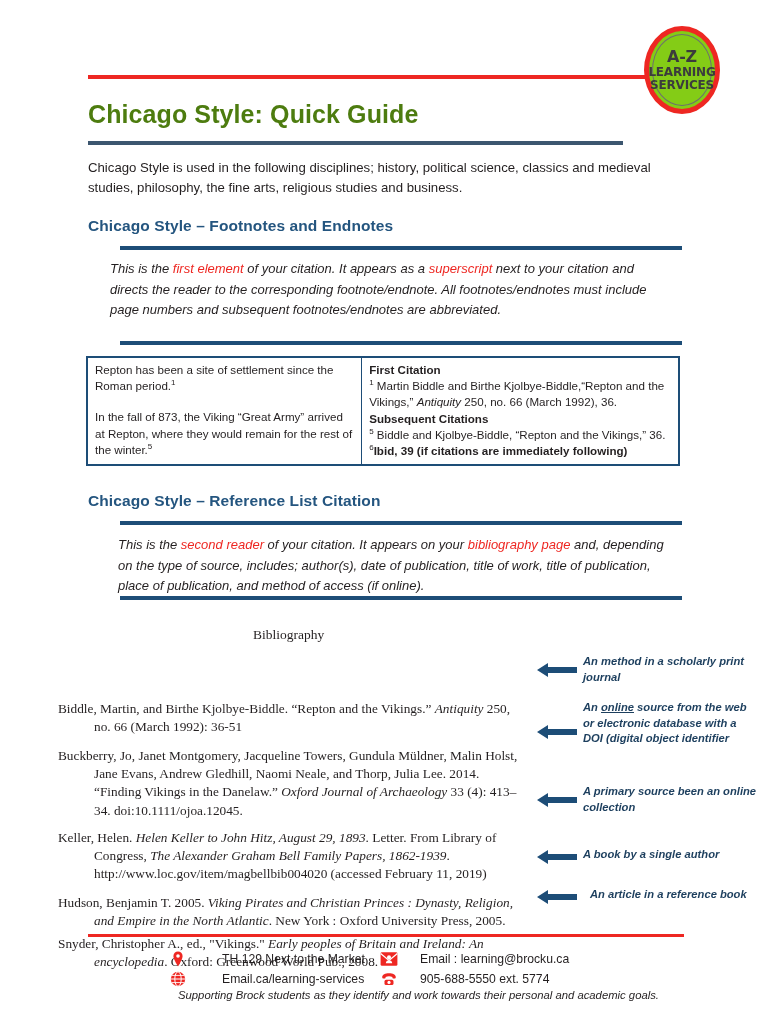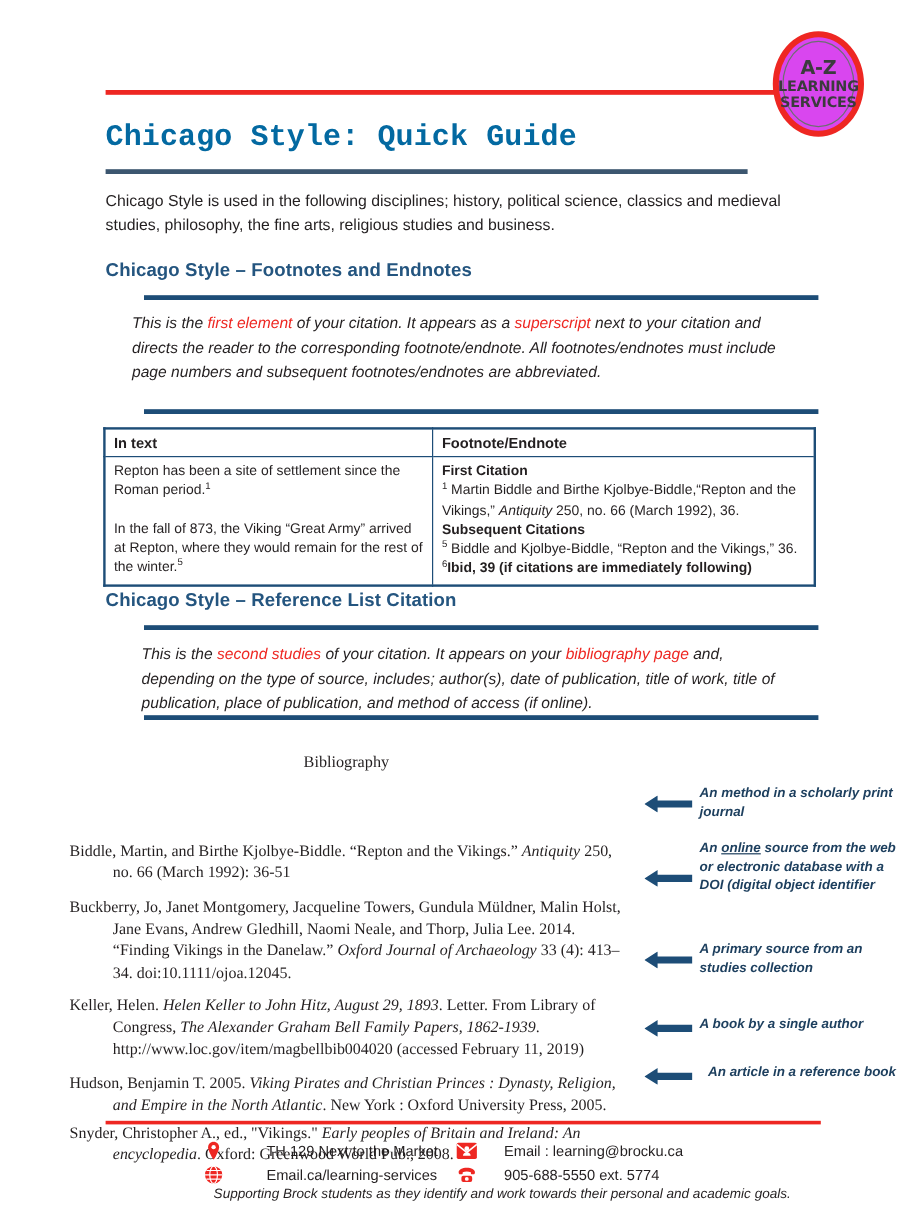--- a/index.html
+++ b/index.html
@@ -19,21 +19,21 @@
   
   .logo {
     position: absolute;
     left: 644px;
     top: 26px;
     width: 76px;
     height: 88px;
     border: 5px solid #ee2722;
     border-radius: 50%;
     box-sizing: border-box;
-    background: #d946ef;
+    background: #84cc16;
     z-index: 5;
   }
   .logo-inner {
     position: absolute;
     left: 3px;
     top: 3px;
     right: 3px;
     bottom: 3px;
     border: 1.5px solid #6d6e71;
     border-radius: 50%;
@@ -63,23 +63,22 @@
     width: 578px;
     height: 4px;
     background: #ee2722;
   }
   .title {
     position: absolute;
     left: 88px;
     top: 100px;
     font-size: 25px;
     font-weight: bold;
-    color: #0369a1;
+    color: #4d7c0f;
     letter-spacing: 0.1px;
-    font-family: Liberation Mono, monospace;
   }
   .title-rule {
     position: absolute;
     left: 88px;
     top: 141px;
     width: 535px;
     height: 4px;
     background: #3c566f;
   }
 
@@ -232,24 +231,20 @@
 <div class="sec-rule" style="left:120px; top:246px; width:562px;"></div>
 
 <div class="note" style="left:110px; top:259px; width:548px;">
   <span>This is the </span><span class="hl">first element</span><span> of your citation.  It appears as a </span><span class="hl">superscript</span><span> next to your citation and directs the reader to the corresponding footnote/endnote.  All footnotes/endnotes must include page numbers and subsequent footnotes/endnotes are abbreviated.</span>
 </div>
 
 <div class="sec-rule" style="left:120px; top:341px; width:562px;"></div>
 
 <table class="tbl">
   <tbody>
-      <tr>
-    <td class="th c1">In text</td>
-    <td class="th c2">Footnote/Endnote</td>
-  </tr>
   <tr>
     <td class="c1">
       <span>Repton has been a site of settlement since the Roman period.</span><sup>1</sup>
       <span class="gap"></span>
       <span>In the fall of 873, the Viking “Great Army” arrived at Repton, where they would remain for the rest of the winter.</span><sup>5</sup>
     </td>
     <td class="c2">
       <b>First Citation</b><br>
       <sup>1</sup><span> Martin Biddle and Birthe Kjolbye-Biddle,“Repton and the Vikings,” </span><i>Antiquity</i><span> 250, no. 66 (March 1992), 36.</span><br>
       <b>Subsequent Citations</b><br>
@@ -257,21 +252,21 @@
       <sup>6</sup><b>Ibid, 39 (if citations are immediately following)</b>
     </td>
   </tr>
 </tbody>
   </table>
 
 <div class="sec-head" style="left:88px; top:492px;">Chicago Style – Reference List Citation</div>
 <div class="sec-rule" style="left:120px; top:521px; width:562px;"></div>
 
 <div class="note" style="left:118px; top:535px; width:548px;">
-  <span>This is the </span><span class="hl">second studies</span><span> of your citation.  It appears on your </span><span class="hl">bibliography page</span><span> and, depending on the type of source, includes; author(s), date of publication, title of work, title of publication, place of publication, and method of access (if online).</span>
+  <span>This is the </span><span class="hl">second reader</span><span> of your citation.  It appears on your </span><span class="hl">bibliography page</span><span> and, depending on the type of source, includes; author(s), date of publication, title of work, title of publication, place of publication, and method of access (if online).</span>
 </div>
 
 <div class="sec-rule" style="left:120px; top:596px; width:562px;"></div>
 
 <div class="bib-title">Bibliography</div>
 
 <div class="bib-entry" style="top:655px;"><span>Biddle, Martin, and Birthe Kjolbye-Biddle. “Repton and the Vikings.” </span><i>Antiquity</i><span> 250, no. 66 (March 1992): 36-51</span></div>
 <div class="bib-entry" style="top:702px;"><span>Buckberry, Jo, Janet Montgomery, Jacqueline Towers, Gundula Müldner, Malin Holst, Jane Evans, Andrew Gledhill, Naomi Neale, and Thorp, Julia Lee. 2014. “Finding Vikings in the Danelaw.” </span><i>Oxford Journal of Archaeology</i><span> 33 (4): 413–34. doi:10.1111/ojoa.12045.</span></div>
 <div class="bib-entry" style="top:784px;"><span>Keller, Helen. </span><i>Helen Keller to John Hitz, August 29, 1893</i><span>. Letter. From Library of Congress, </span><i>The Alexander Graham Bell Family Papers, 1862-1939</i><span>. http://www.loc.gov/item/magbellbib004020 (accessed February 11, 2019)</span></div>
 <div class="bib-entry" style="top:849px;"><span>Hudson, Benjamin T. 2005. </span><i>Viking Pirates and Christian Princes : Dynasty, Religion, and Empire in the North Atlantic</i><span>. New York : Oxford University Press, 2005.</span></div>
@@ -285,21 +280,21 @@
 <svg class="arrow" style="left:537px; top:725px;" viewBox="0 0 40 14">
   <polygon points="0,7 11,0 11,4 40,4 40,10 11,10 11,14" fill="#1d4d77"></polygon>
 </svg>
 <div class="anno" style="left:583px; top:700px;">
   <span>An </span><u>online</u><span> source from the web or electronic database with a DOI (digital object identifier</span>
 </div>
 
 <svg class="arrow" style="left:537px; top:793px;" viewBox="0 0 40 14">
   <polygon points="0,7 11,0 11,4 40,4 40,10 11,10 11,14" fill="#1d4d77"></polygon>
 </svg>
-<div class="anno" style="left:583px; top:784px;">A primary source from an studies collection</div>
+<div class="anno" style="left:583px; top:784px;">A primary source been an online collection</div>
 
 <svg class="arrow" style="left:537px; top:850px;" viewBox="0 0 40 14">
   <polygon points="0,7 11,0 11,4 40,4 40,10 11,10 11,14" fill="#1d4d77"></polygon>
 </svg>
 <div class="anno" style="left:583px; top:847px;">A book by a single author</div>
 
 <svg class="arrow" style="left:537px; top:890px;" viewBox="0 0 40 14">
   <polygon points="0,7 11,0 11,4 40,4 40,10 11,10 11,14" fill="#1d4d77"></polygon>
 </svg>
 <div class="anno" style="left:590px; top:887px; width:160px;">An article in a reference book</div>

